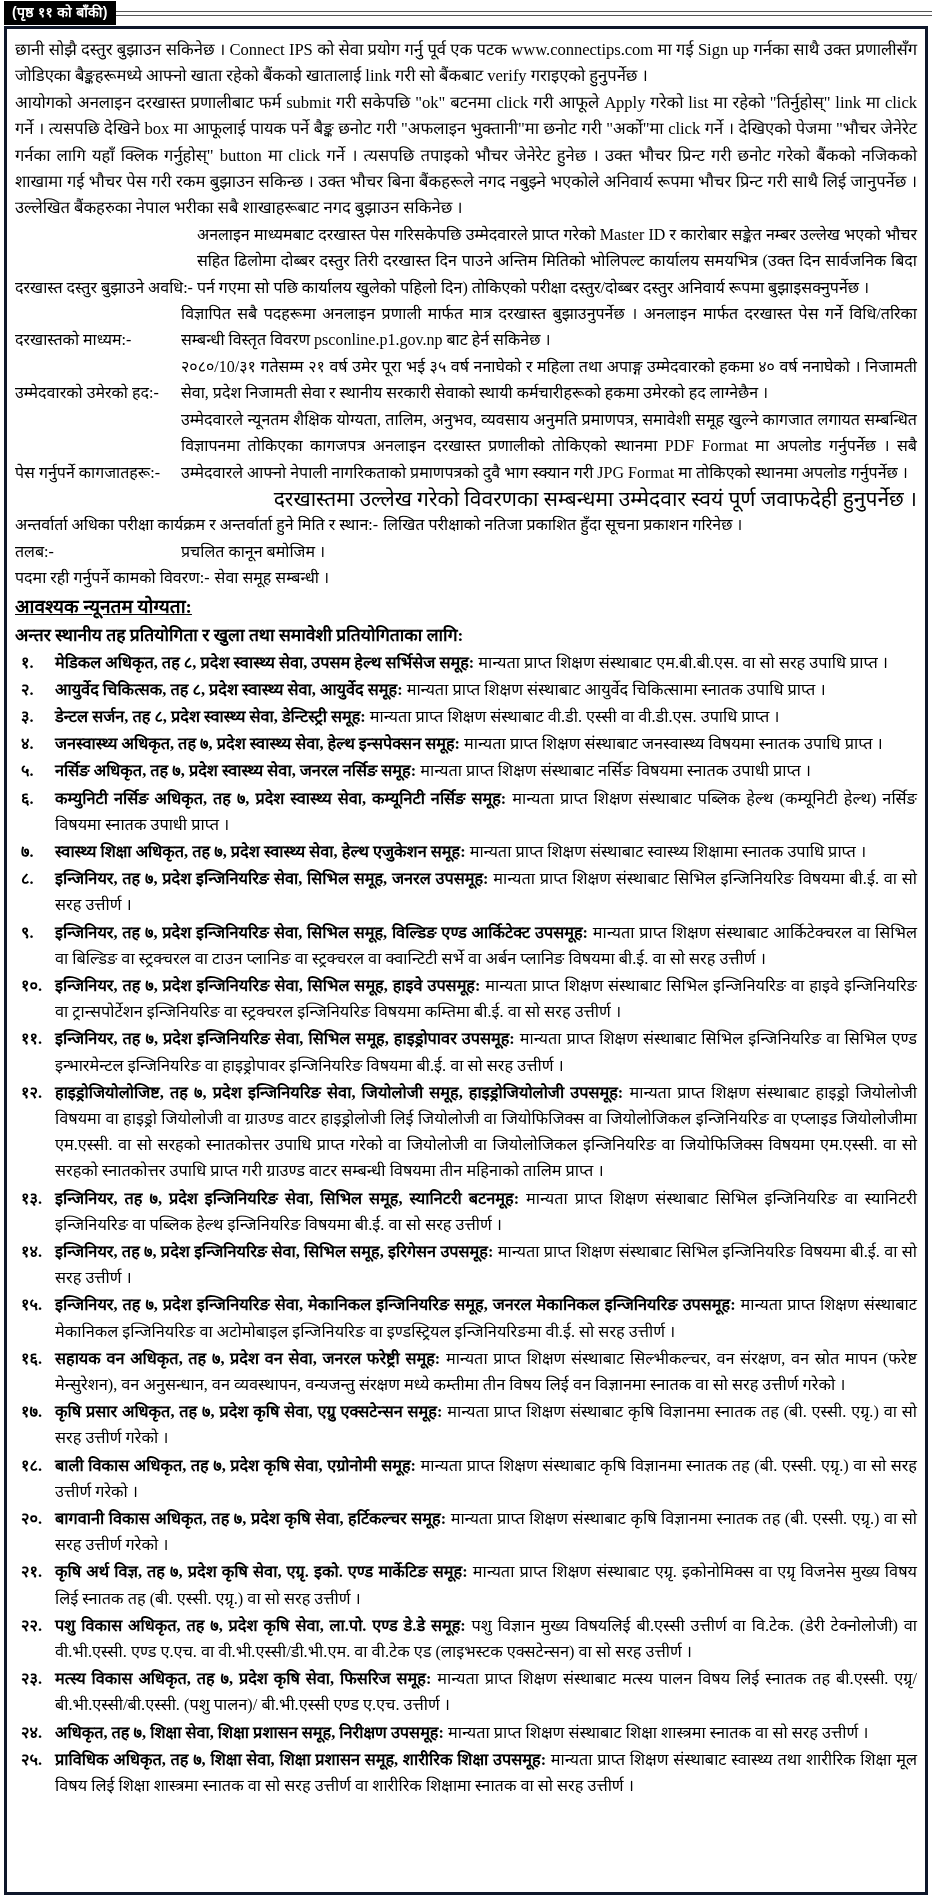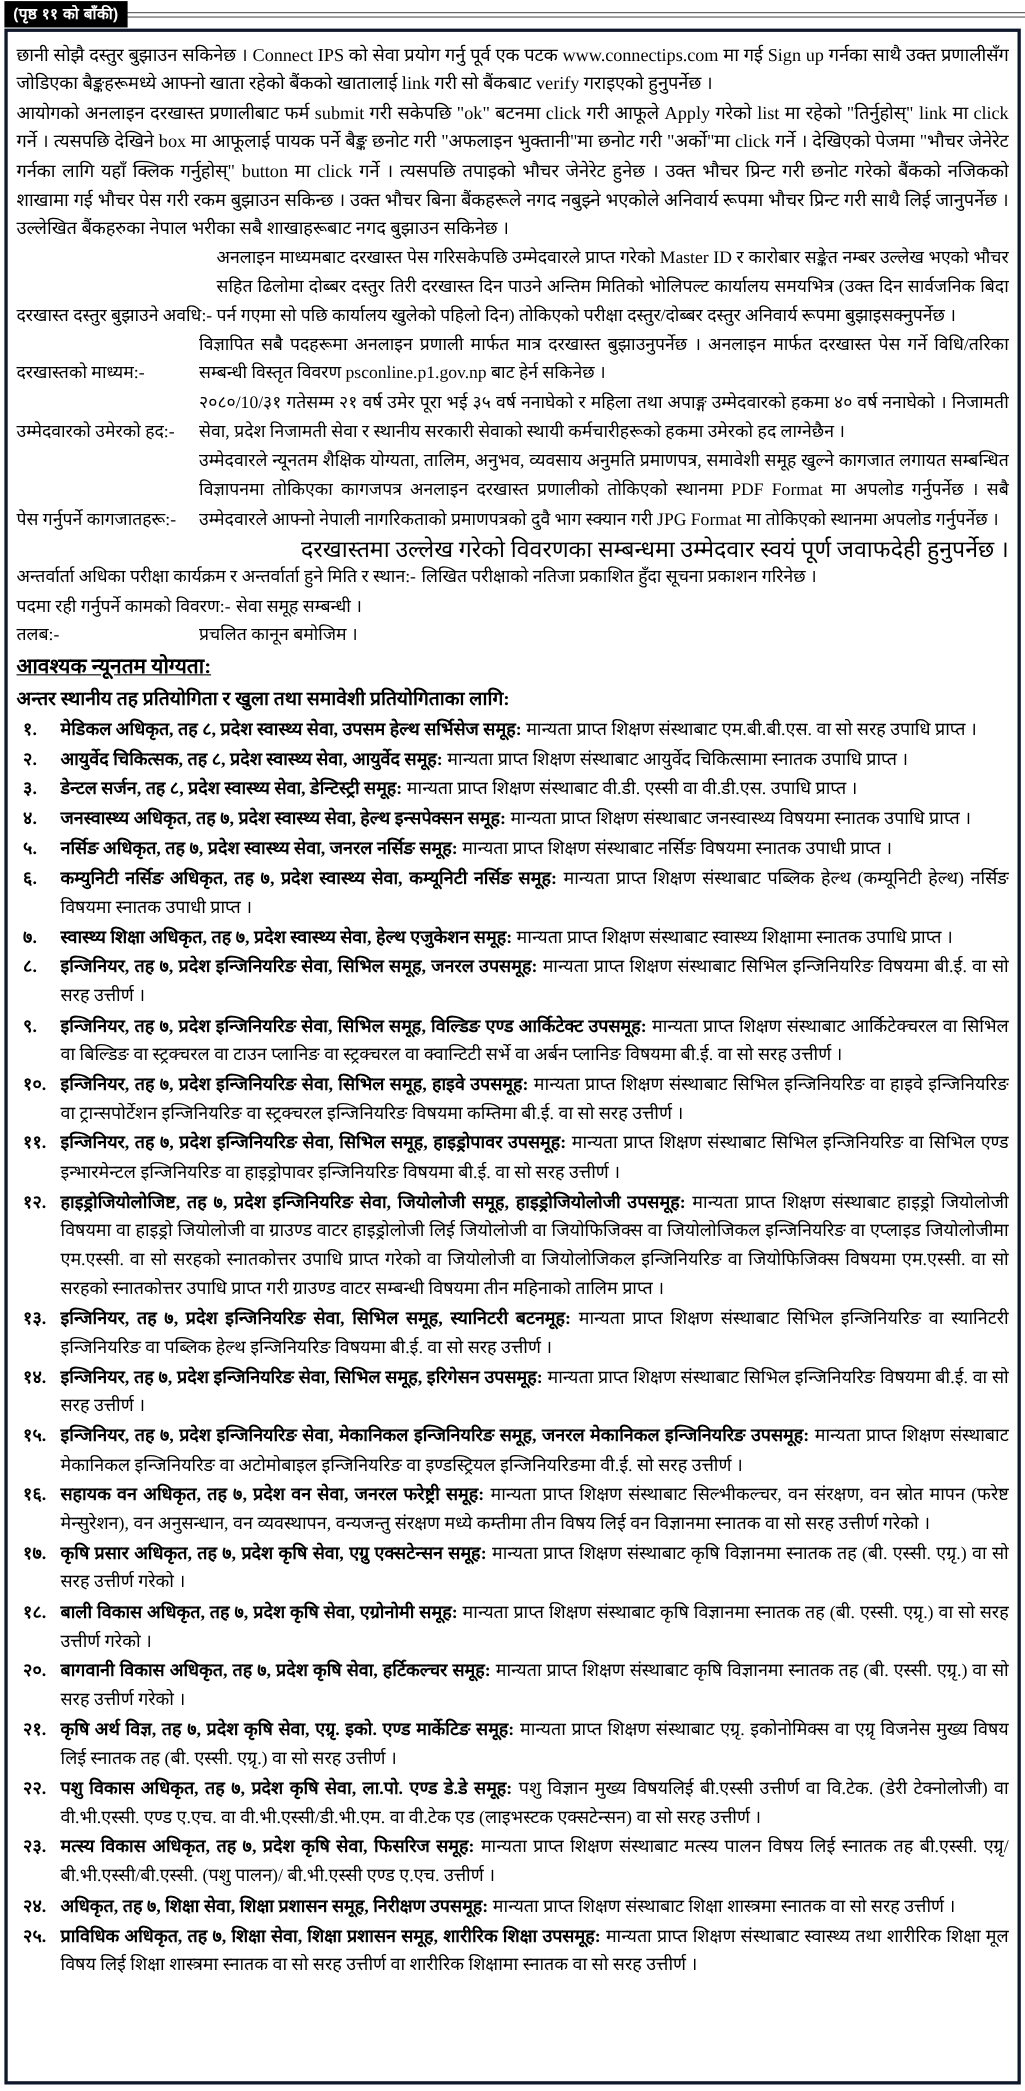--- a/index.html
+++ b/index.html
@@ -179,30 +179,30 @@
     <div class="k">पेस गर्नुपर्ने कागजातहरू:-</div>
     <div class="v">उम्मेदवारले न्यूनतम शैक्षिक योग्यता, तालिम, अनुभव, व्यवसाय अनुमति प्रमाणपत्र, समावेशी समूह खुल्ने कागजात लगायत सम्बन्धित विज्ञापनमा तोकिएका कागजपत्र अनलाइन दरखास्त प्रणालीको तोकिएको स्थानमा PDF Format मा अपलोड गर्नुपर्नेछ । सबै उम्मेदवारले आफ्नो नेपाली नागरिकताको प्रमाणपत्रको दुवै भाग स्क्यान गरी JPG Format मा तोकिएको स्थानमा अपलोड गर्नुपर्नेछ ।</div>
   </div>
   <div class="center-bold">दरखास्तमा उल्लेख गरेको विवरणका सम्बन्धमा उम्मेदवार स्वयं पूर्ण जवाफदेही हुनुपर्नेछ ।</div>
 
   <div class="kv wide">
     <div class="k">अन्तर्वार्ता अधिका परीक्षा कार्यक्रम र अन्तर्वार्ता हुने मिति र स्थान:-</div>
     <div class="v">लिखित परीक्षाको नतिजा प्रकाशित हुँदा सूचना प्रकाशन गरिनेछ ।</div>
   </div>
 
+  <div class="kv">
+    <div class="k">तलब:-</div>
+    <div class="v">प्रचलित कानून बमोजिम ।</div>
+  </div>
+
   <div class="kv wide">
     <div class="k">पदमा रही गर्नुपर्ने कामको विवरण:-</div>
     <div class="v">सेवा समूह सम्बन्धी ।</div>
   </div>
 
-  <div class="kv">
-    <div class="k">तलब:-</div>
-    <div class="v">प्रचलित कानून बमोजिम ।</div>
-  </div>
-
   <div class="heading-plain">आवश्यक न्यूनतम योग्यता:</div>
   <div class="heading-sub">अन्तर स्थानीय तह प्रतियोगिता र खुला तथा समावेशी प्रतियोगिताका लागि:</div>
 
   <ol class="qual-list">
     <li class="qual-item">
         <span class="num">१.</span>
         <span class="body"><span class="title">मेडिकल अधिकृत, तह ८, प्रदेश स्वास्थ्य सेवा, उपसम हेल्थ सर्भिसेज समूह:</span><span> मान्यता प्राप्त शिक्षण संस्थाबाट एम.बी.बी.एस. वा सो सरह उपाधि प्राप्त ।</span></span>
       </li>
     <li class="qual-item">
         <span class="num">२.</span>

